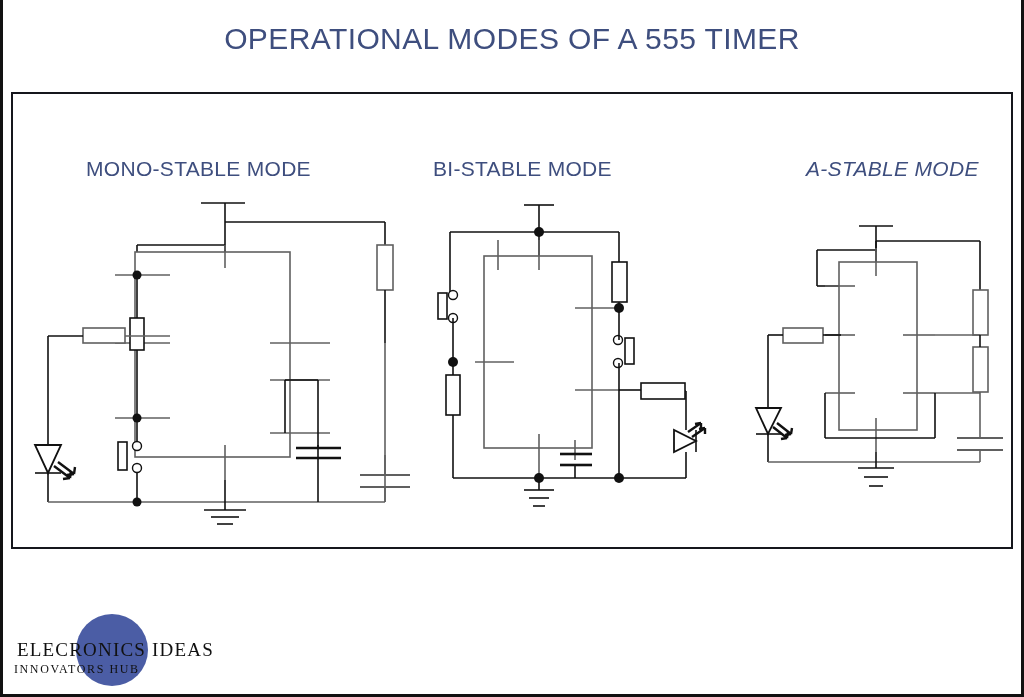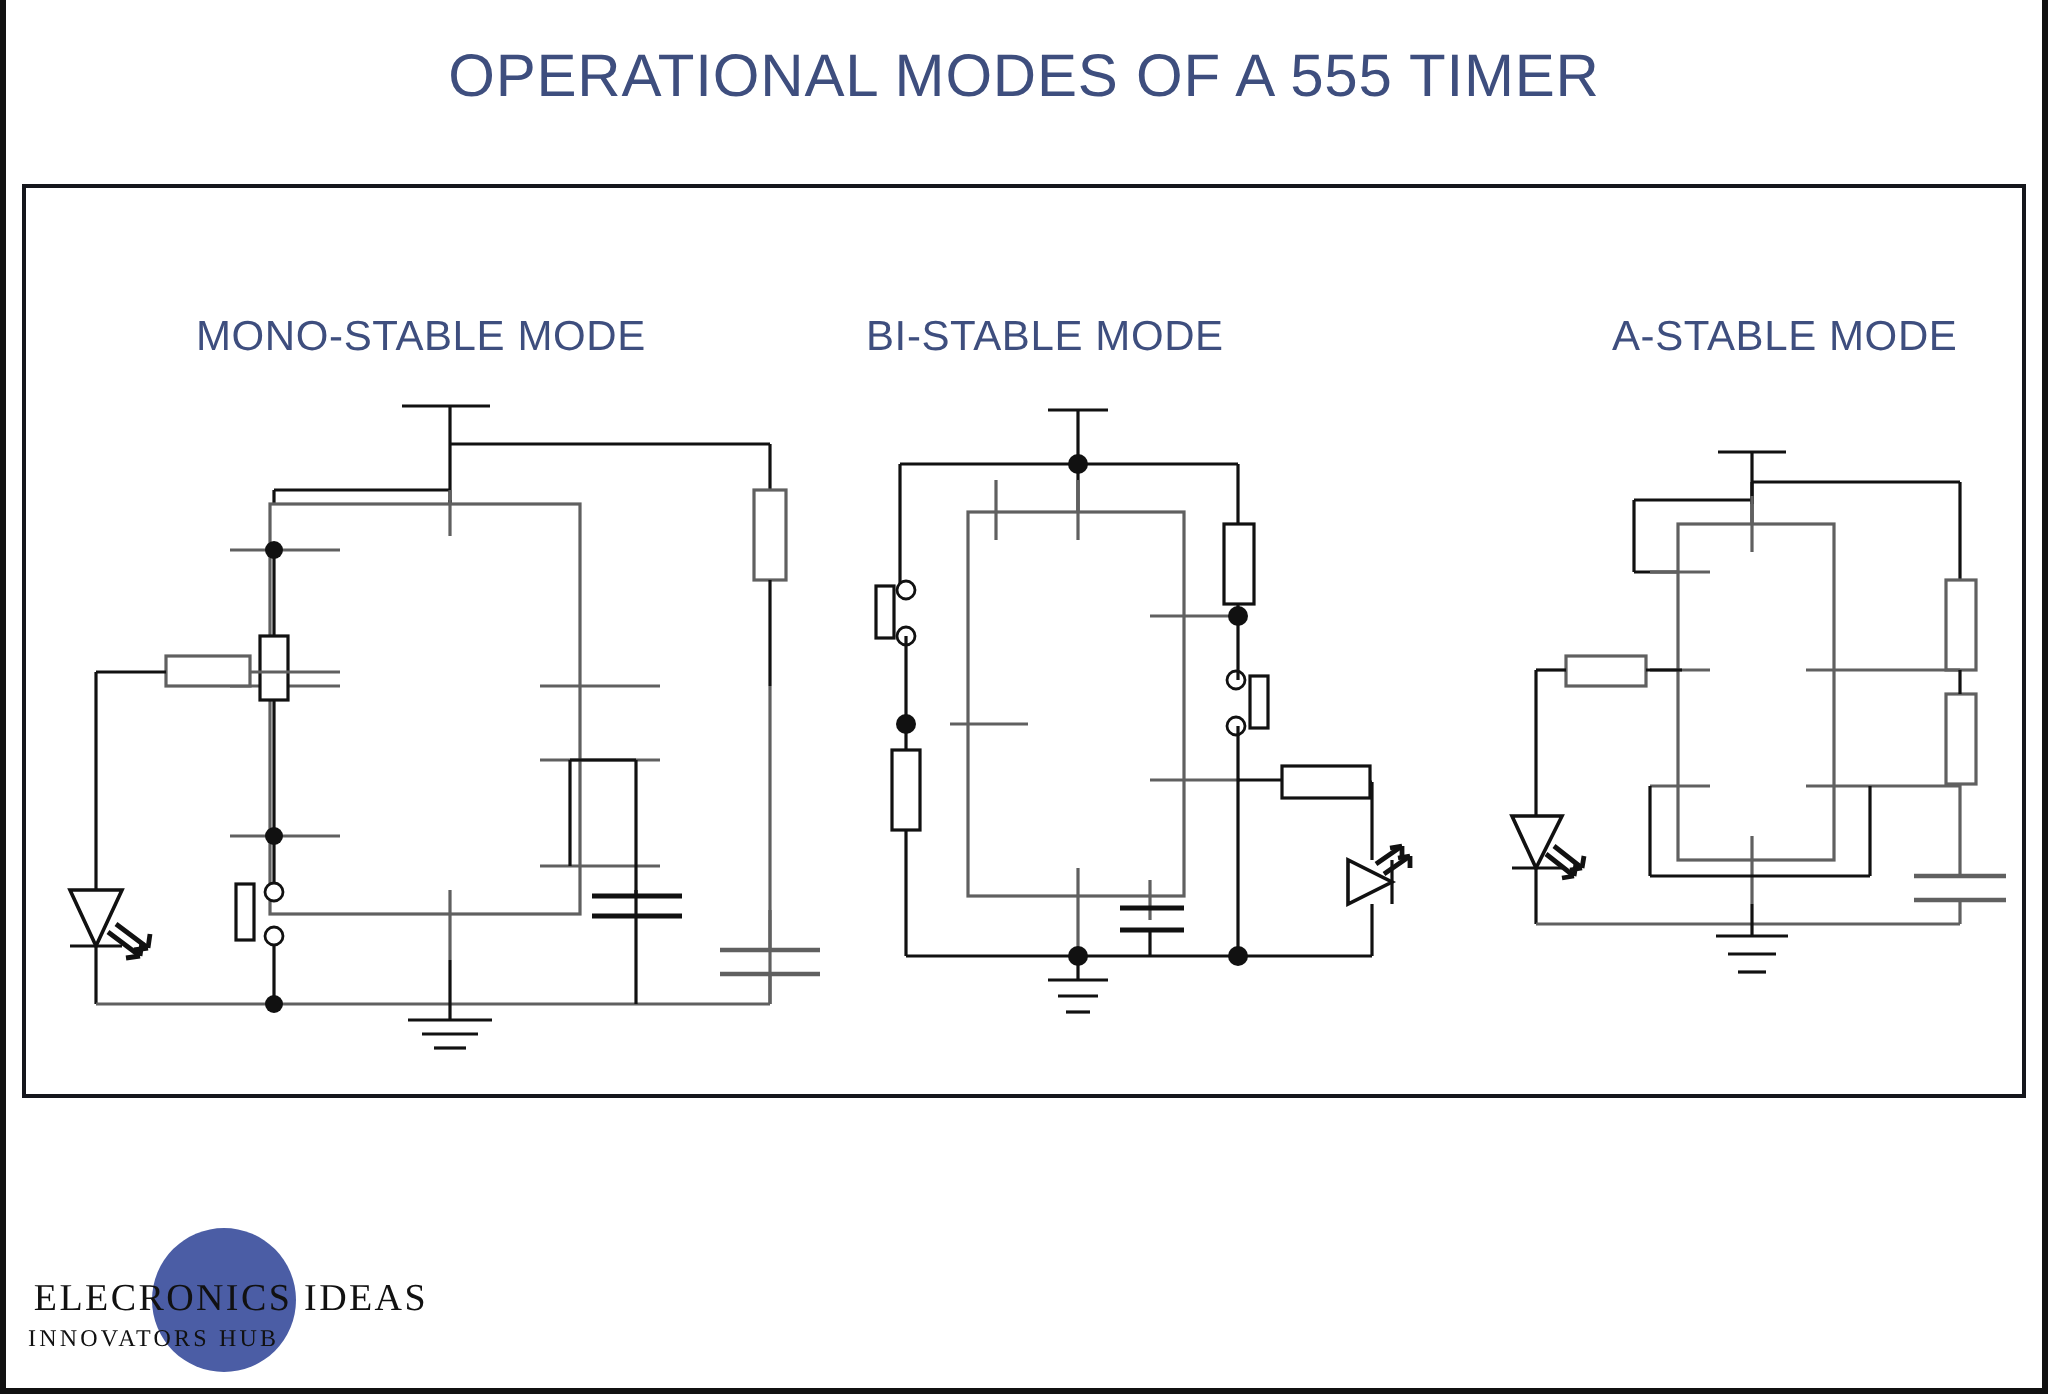--- a/index.html
+++ b/index.html
@@ -53,23 +53,23 @@
     background: #ffffff;
   }
   .mode-heading {
     position: absolute;
     font-size: 21px;
     color: #3e4e7e;
     letter-spacing: 0.3px;
     white-space: nowrap;
     font-weight: 400;
   }
-  #heading-mono { left: 86px;  top: 157px; margin-left: 12px; }
+  #heading-mono { left: 86px;  top: 157px; }
   #heading-bi   { left: 433px; top: 157px; text-align: center; }
-  #heading-a    { left: 806px; top: 157px; }
+  #heading-a    { left: 806px; top: 157px; font-style: italic; }
 
   .circuit {
     position: absolute;
   }
   #circuit-mono { left: 30px;  top: 190px; }
   #circuit-bi   { left: 420px; top: 190px; }
   #circuit-a    { left: 735px; top: 190px; }
 
   #logo {
     position: absolute;

